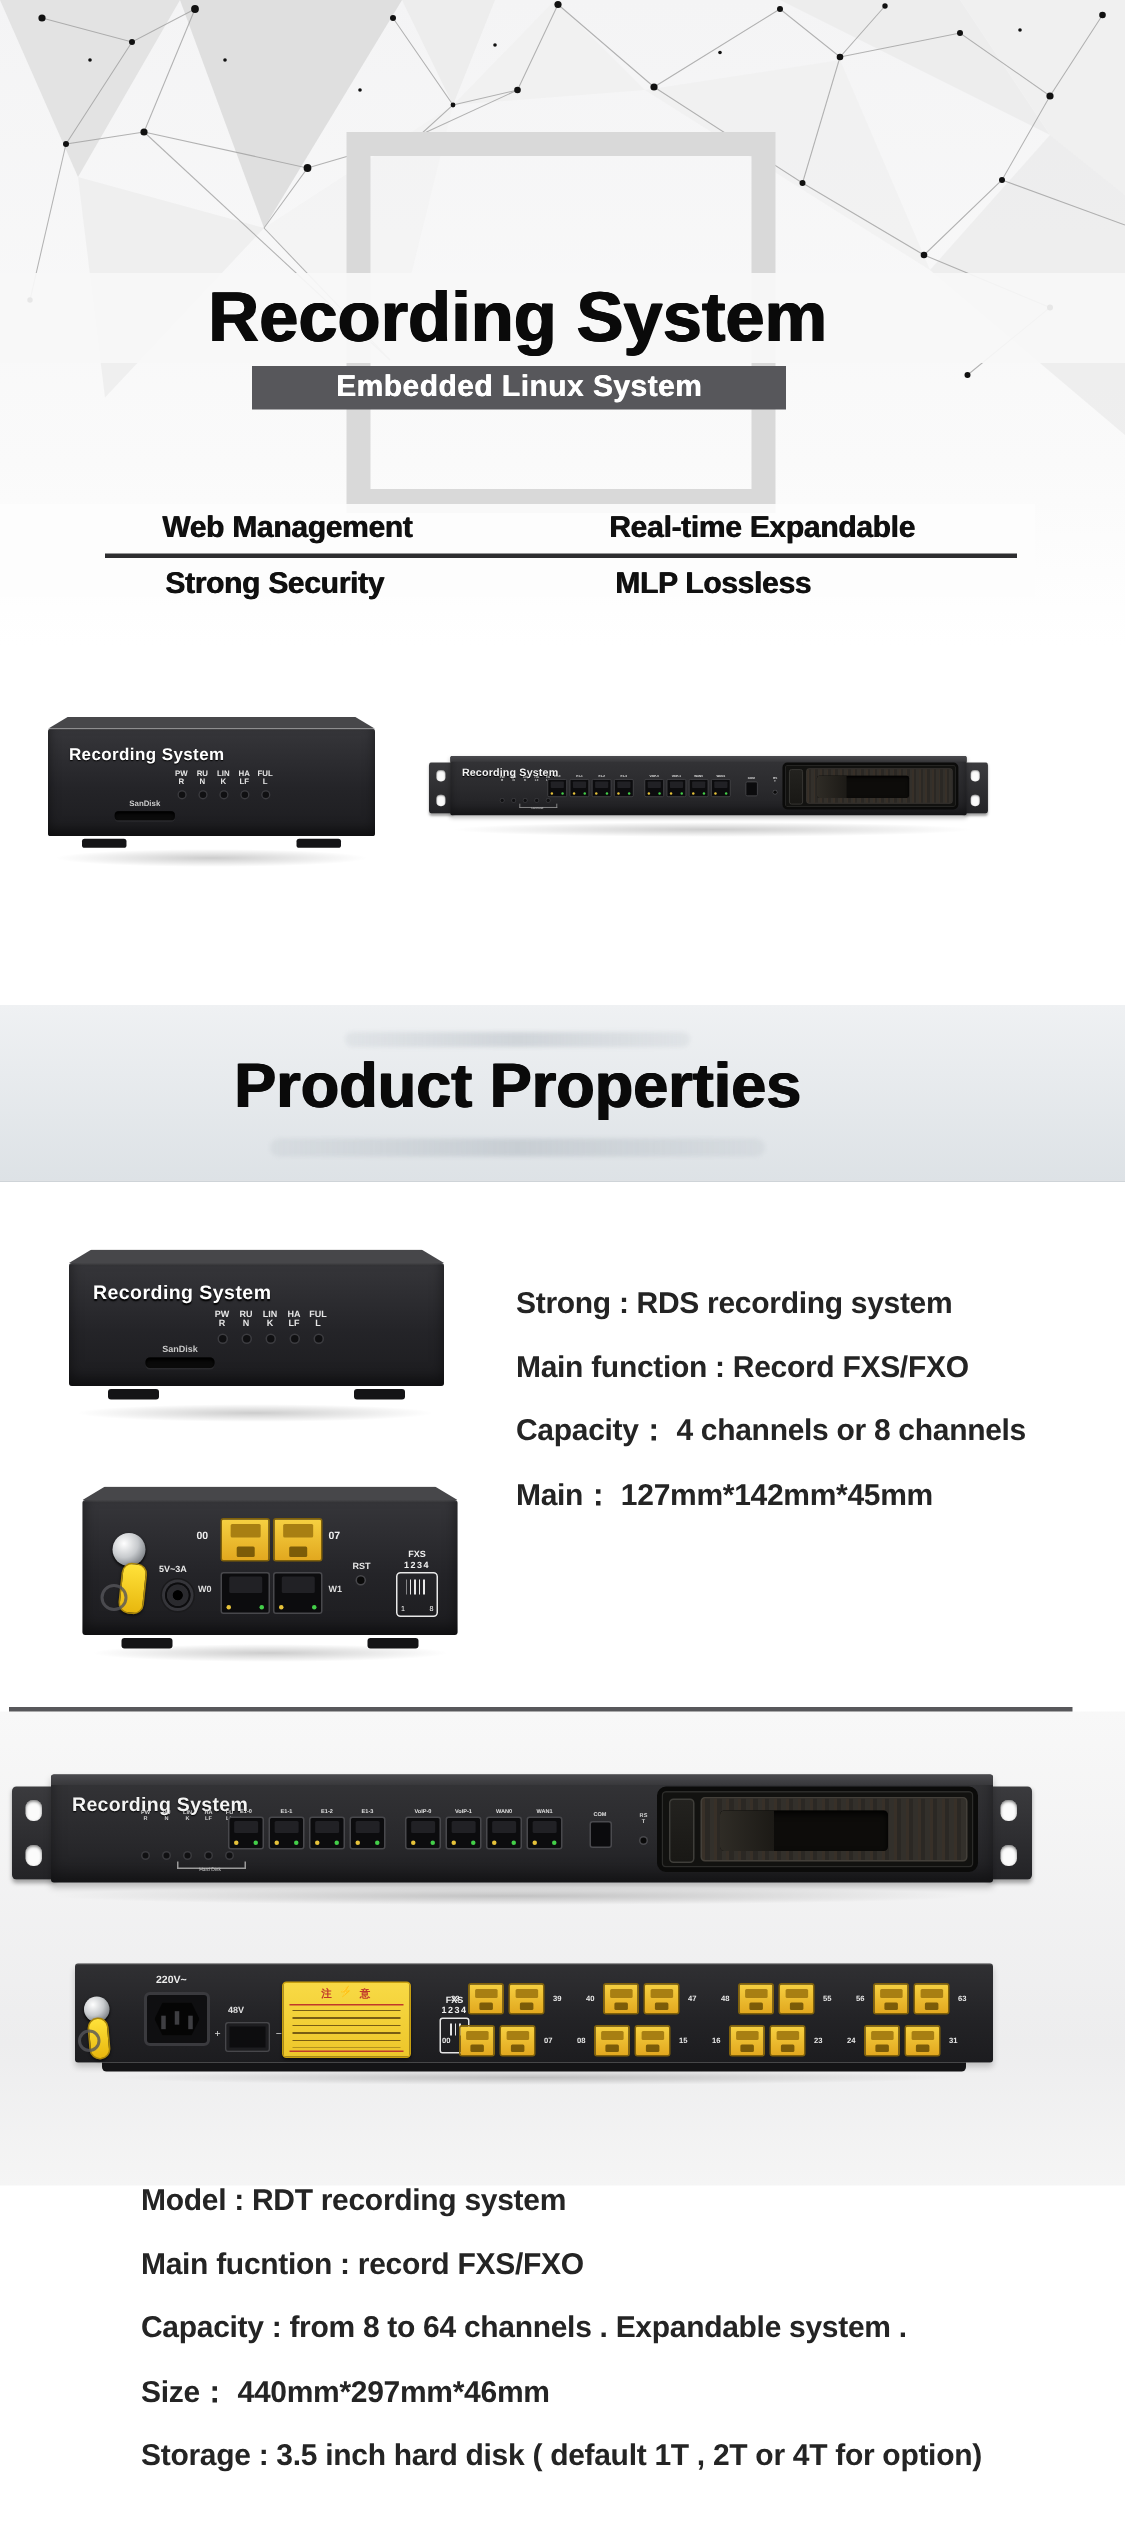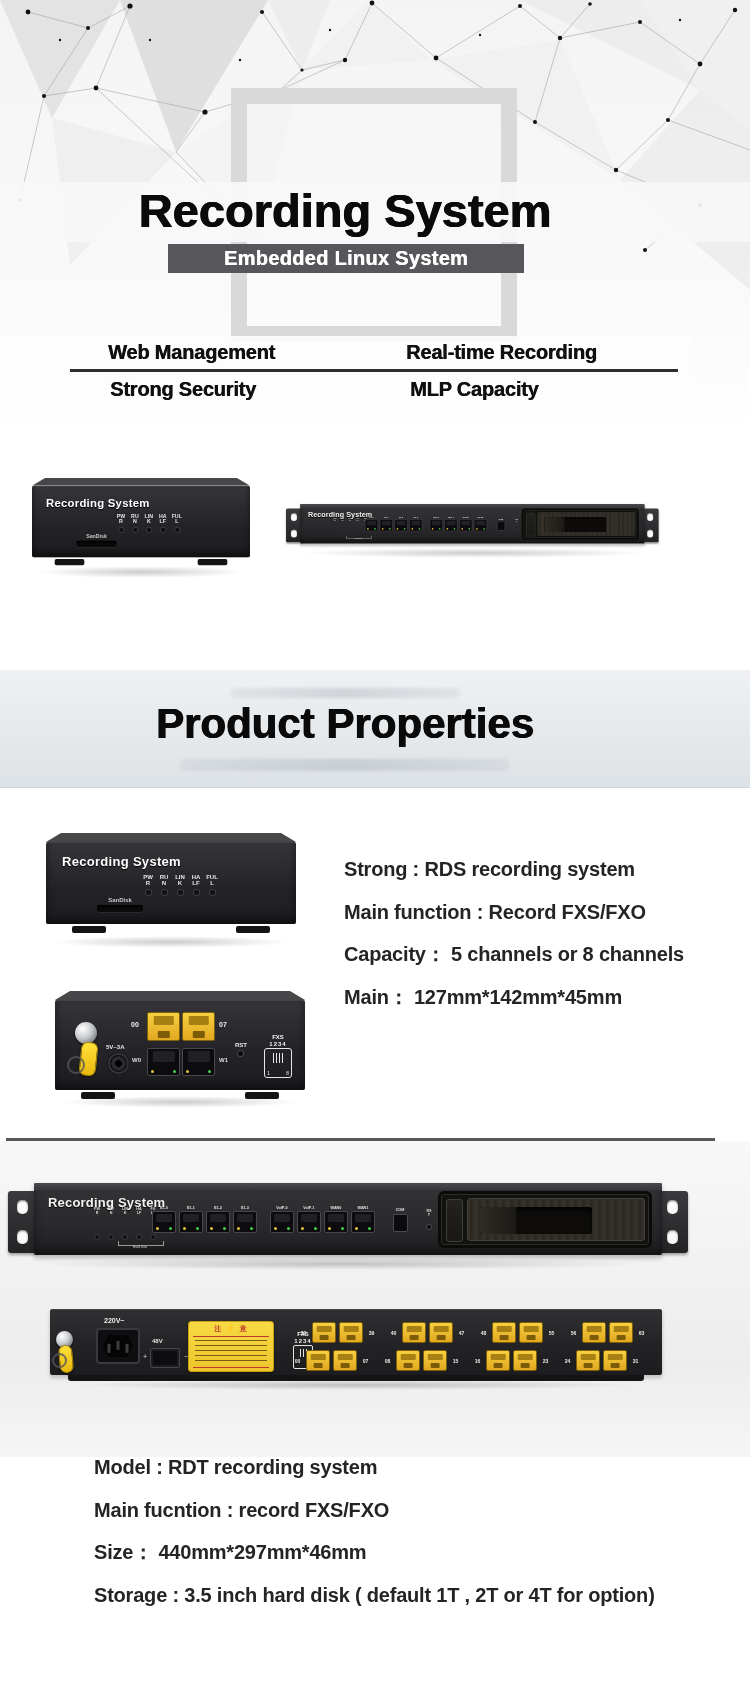--- a/index.html
+++ b/index.html
@@ -279,24 +279,24 @@
 
   <div class="gray-square"></div>
   <div class="title-stripe"></div>
   <div class="hero-title">Recording System</div>
   <div class="hero-banner">
     <span>Embedded Linux System</span>
   </div>
 
   <div class="features-stripe"></div>
   <div class="feature f-tl">Web Management</div>
-  <div class="feature f-tr">Real-time Recording</div>
+  <div class="feature f-tr">Real-time Expandable</div>
   <div class="feature-divider"></div>
   <div class="feature f-bl">Strong Security</div>
-  <div class="feature f-br">MLP Capacity</div>
+  <div class="feature f-br">MLP Lossless</div>
 
   <div class="abs" style="left:32px;top:478px;transform:scale(.872);transform-origin:top left;">
     <div class="sboxf">
       <div class="stop"></div>
       <div class="sface">
         <div class="brand2">Recording System</div>
         <div class="sd">
           <span class="sdlabel">SanDisk</span>
           <span class="sdslot"></span>
         </div>
@@ -518,21 +518,21 @@
       </div>
       <div class="foot fl"></div>
       <div class="foot fr"></div>
     </div>
   </div>
   <div class="eshadow" style="left:60px;top:1096px;width:240px;height:12px;"></div>
 
   <div class="specs rds">
     <p>Strong : RDS recording system</p>
     <p>Main function : Record FXS/FXO</p>
-    <p>Capacity： 5 channels or 8 channels</p>
+    <p>Capacity： 4 channels or 8 channels</p>
     <p>Main： 127mm*142mm*45mm</p>
   </div>
 
   <div class="rdt-band"></div>
   <div class="main-divider"></div>
 
   <div class="abs" style="left:8px;top:1183px;">
     <div class="rackf">
       <div class="ear l">
           <span class="hole h1"></span>
@@ -717,17 +717,18 @@
           </div>
       </div>
       <div class="rlip"></div>
     </div>
   </div>
   <div class="eshadow" style="left:70px;top:1380px;width:570px;height:10px;"></div>
 
   <div class="specs rdt">
     <p>Model : RDT recording system</p>
     <p>Main fucntion : record FXS/FXO</p>
+    <p>Capacity : from 8 to 64 channels . Expandable system .</p>
     <p>Size： 440mm*297mm*46mm</p>
     <p>Storage : 3.5 inch hard disk ( default 1T , 2T or 4T for option)</p>
   </div>
 
 </div>
 
 </body></html>

